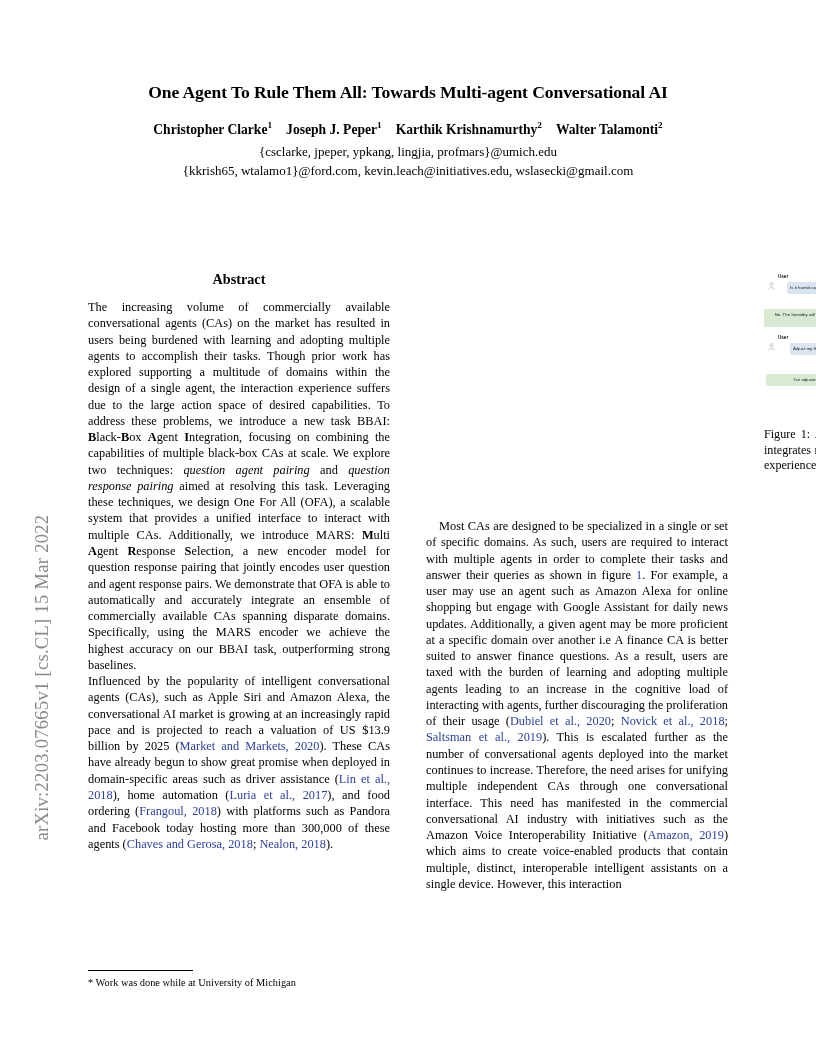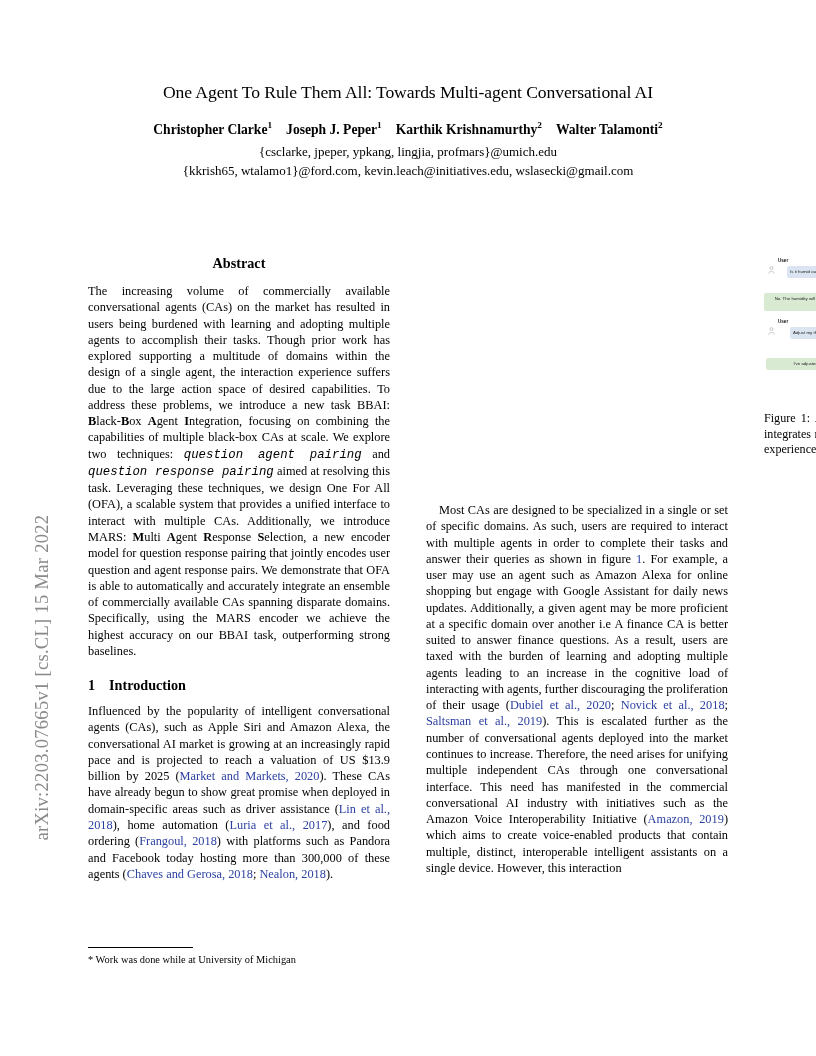--- a/index.html
+++ b/index.html
@@ -37,21 +37,21 @@
   
   #page {
     position: absolute;
     left: 88px; top: 0;
     width: 640px; height: 1056px;
   }
 
   #title {
     text-align: center;
     font-size: 17.6px;
-    font-weight: normal;
+    font-weight: bold;
     letter-spacing: -0.1px;
     margin-top: 82px;
     line-height: 1.2;
   }
 
   #authors {
     text-align: center;
     font-size: 13.6px;
     font-weight: bold;
     margin-top: 16px;
@@ -71,21 +71,21 @@
   #emails {
     text-align: center;
     font-size: 13px;
     line-height: 1.42;
     margin-top: 2px;
   }
 
   
   #cols {
     position: absolute;
-    top: 255px; left: 0;
+    top: 271px; left: 0;
     width: 640px;
     height: 700px;
   }
   .col {
     position: absolute;
     top: 0;
     width: 302px;
   }
   .col.left { left: 0; }
   .col.right { left: 338px; }
@@ -97,35 +97,35 @@
     margin: 0 0 11px 0;
   }
   p.body {
     font-size: 12.35px;
     line-height: 1.318;
     text-align: justify;
     margin: 0 0 0 0;
     text-justify: inter-word;
     hyphens: manual;
   }
-  .it { font-style: italic; font-family: Liberation Mono, monospace; }
+  .it { font-style: italic; }
   .bf { font-weight: bold; }
   .cite { color: #2a3fa0; }
 
   h2.section-head {
     font-size: 14.2px;
     font-weight: bold;
     margin: 18px 0 9px 0;
   }
   h2.section-head .num { display: inline-block; width: 21px; }
 
   
   #footnote {
     position: absolute;
-    left: 0; top: 947px;
+    left: 0; top: 970px;
     width: 302px;
   }
   #footnote .rule {
     width: 105px; height: 1px; background: #000; margin-bottom: 5px;
   }
   #footnote .fn-text { font-size: 10.4px; line-height: 1.3; }
 
   
   #figure-wrap { position: absolute; left: 338px; top: 0; width: 302px; }
   #figure-img {
@@ -181,23 +181,20 @@
       <div>{csclarke, jpeper, ypkang, lingjia, profmars}@umich.edu</div>
       <div>{kkrish65, wtalamo1}@ford.com, kevin.leach@initiatives.edu, wslasecki@gmail.com</div>
     </div>
 
   <div id="cols">
 
     <div class="col left">
       <h2 class="abstract-head">Abstract</h2>
       <p class="body" id="abstract-text"><span>The increasing volume of commercially available conversational agents (CAs) on the market has resulted in users being burdened with learning and adopting multiple agents to accomplish their tasks. Though prior work has explored supporting a multitude of domains within the design of a single agent, the interaction experience suffers due to the large action space of desired capabilities. To address these problems, we introduce a new task BBAI: </span><span class="bf">B</span><span>lack-</span><span class="bf">B</span><span>ox </span><span class="bf">A</span><span>gent </span><span class="bf">I</span><span>ntegration</span><span>, focusing on combining the capabilities of multiple black-box CAs at scale. We explore two techniques: </span><span class="it">question agent pairing</span><span> and </span><span class="it">question response pairing</span><span> aimed at resolving this task. Leveraging these techniques, we design One For All (OFA), a scalable system that provides a unified interface to interact with multiple CAs. Additionally, we introduce MARS: </span><span class="bf">M</span><span>ulti </span><span class="bf">A</span><span>gent </span><span class="bf">R</span><span>esponse </span><span class="bf">S</span><span>election</span><span>, a new encoder model for question response pairing that jointly encodes user question and agent response pairs. We demonstrate that OFA is able to automatically and accurately integrate an ensemble of commercially available CAs spanning disparate domains. Specifically, using the MARS encoder we achieve the highest accuracy on our BBAI task, outperforming strong baselines.</span></p>
 
-      <h2 class="section-head">
-        <span class="num">1</span><span>Introduction</span>
-      </h2>
       <p class="body" id="intro-p1"><span>Influenced by the popularity of intelligent conversational agents (CAs), such as Apple Siri and Amazon Alexa, the conversational AI market is growing at an increasingly rapid pace and is projected to reach a valuation of US $13.9 billion by 2025 (</span><span class="cite">Market and Markets, 2020</span><span>). These CAs have already begun to show great promise when deployed in domain-specific areas such as driver assistance (</span><span class="cite">Lin et al., 2018</span><span>), home automation (</span><span class="cite">Luria et al., 2017</span><span>), and food ordering (</span><span class="cite">Frangoul, 2018</span><span>) with platforms such as Pandora and Facebook today hosting more than 300,000 of these agents (</span><span class="cite">Chaves and Gerosa, 2018</span><span>; </span><span class="cite">Nealon, 2018</span><span>).</span></p>
     </div>
 
     <div class="col right">
 
       <div id="figure-wrap">
         <div id="figure-img">
 
           <div class="convo">
 

